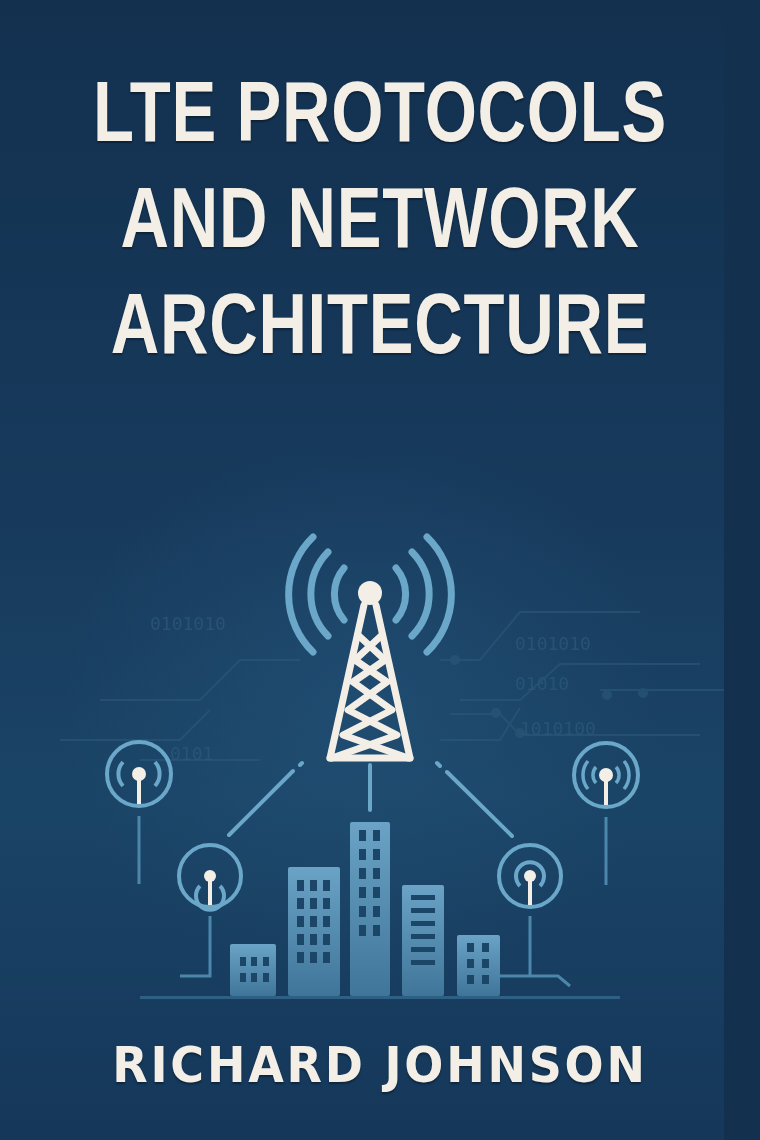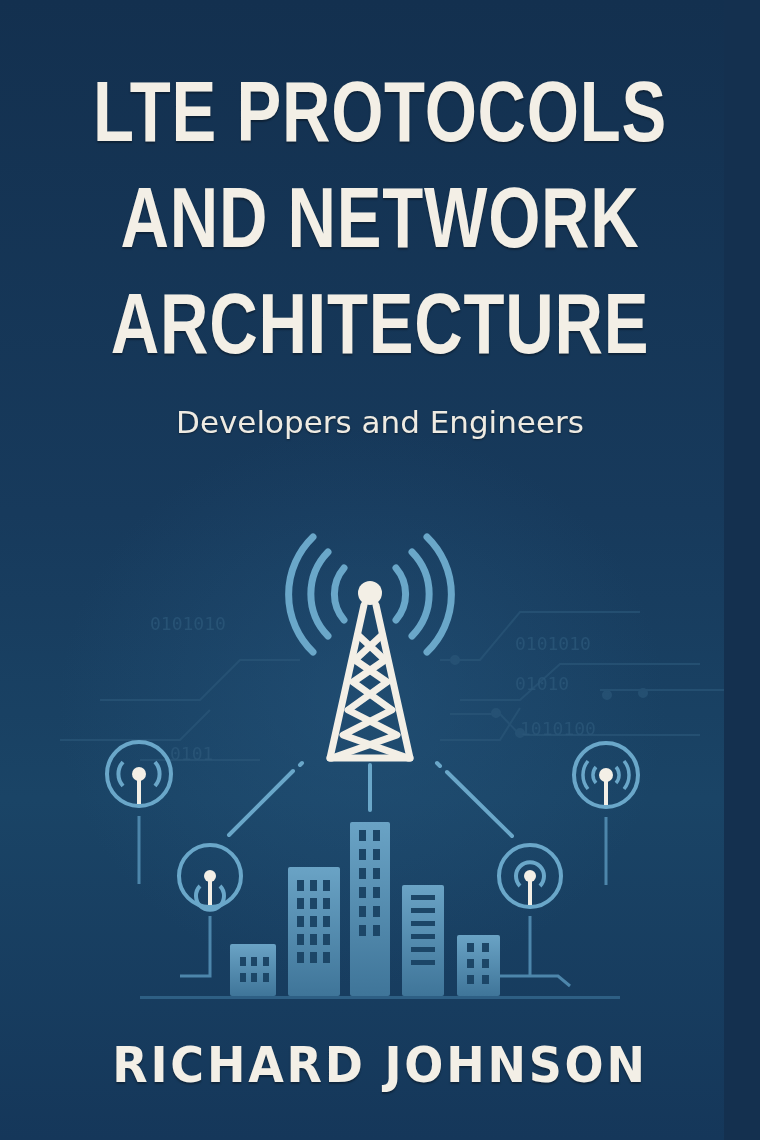--- a/index.html
+++ b/index.html
@@ -57,21 +57,20 @@
 
 <div class="cover">
 
   <div class="title">
     <span class="line">LTE PROTOCOLS</span>
     <span class="line">AND NETWORK</span>
     <span class="line">ARCHITECTURE</span>
   </div>
 
   <div class="subtitle">
-    <span class="line">Developers and Engineers</span>
   </div>
 
   <svg class="illustration" viewBox="0 520 760 500" width="760" height="500">
     <defs>
       <linearGradient id="bldg" x1="0" y1="0" x2="0" y2="1">
         <stop offset="0" stop-color="#6aa3c5"></stop>
         <stop offset="1" stop-color="#3f7599"></stop>
       </linearGradient>
     </defs>
 

